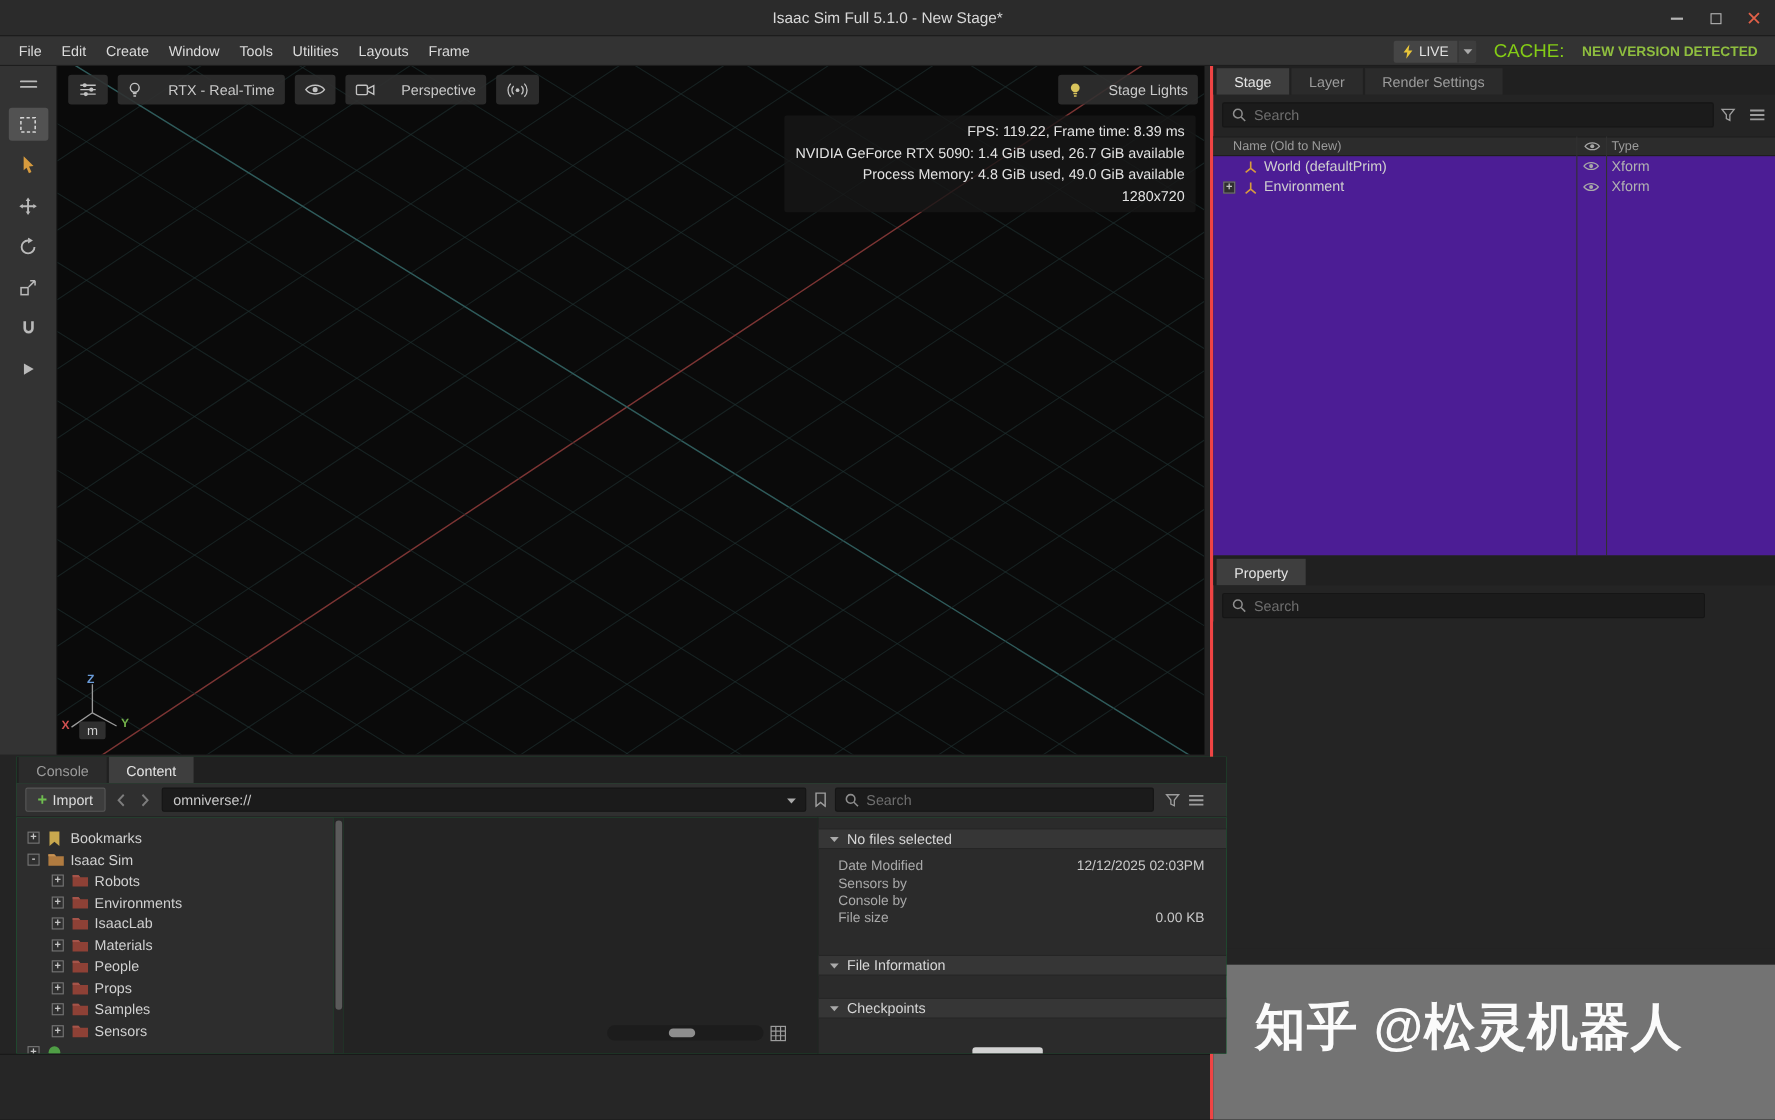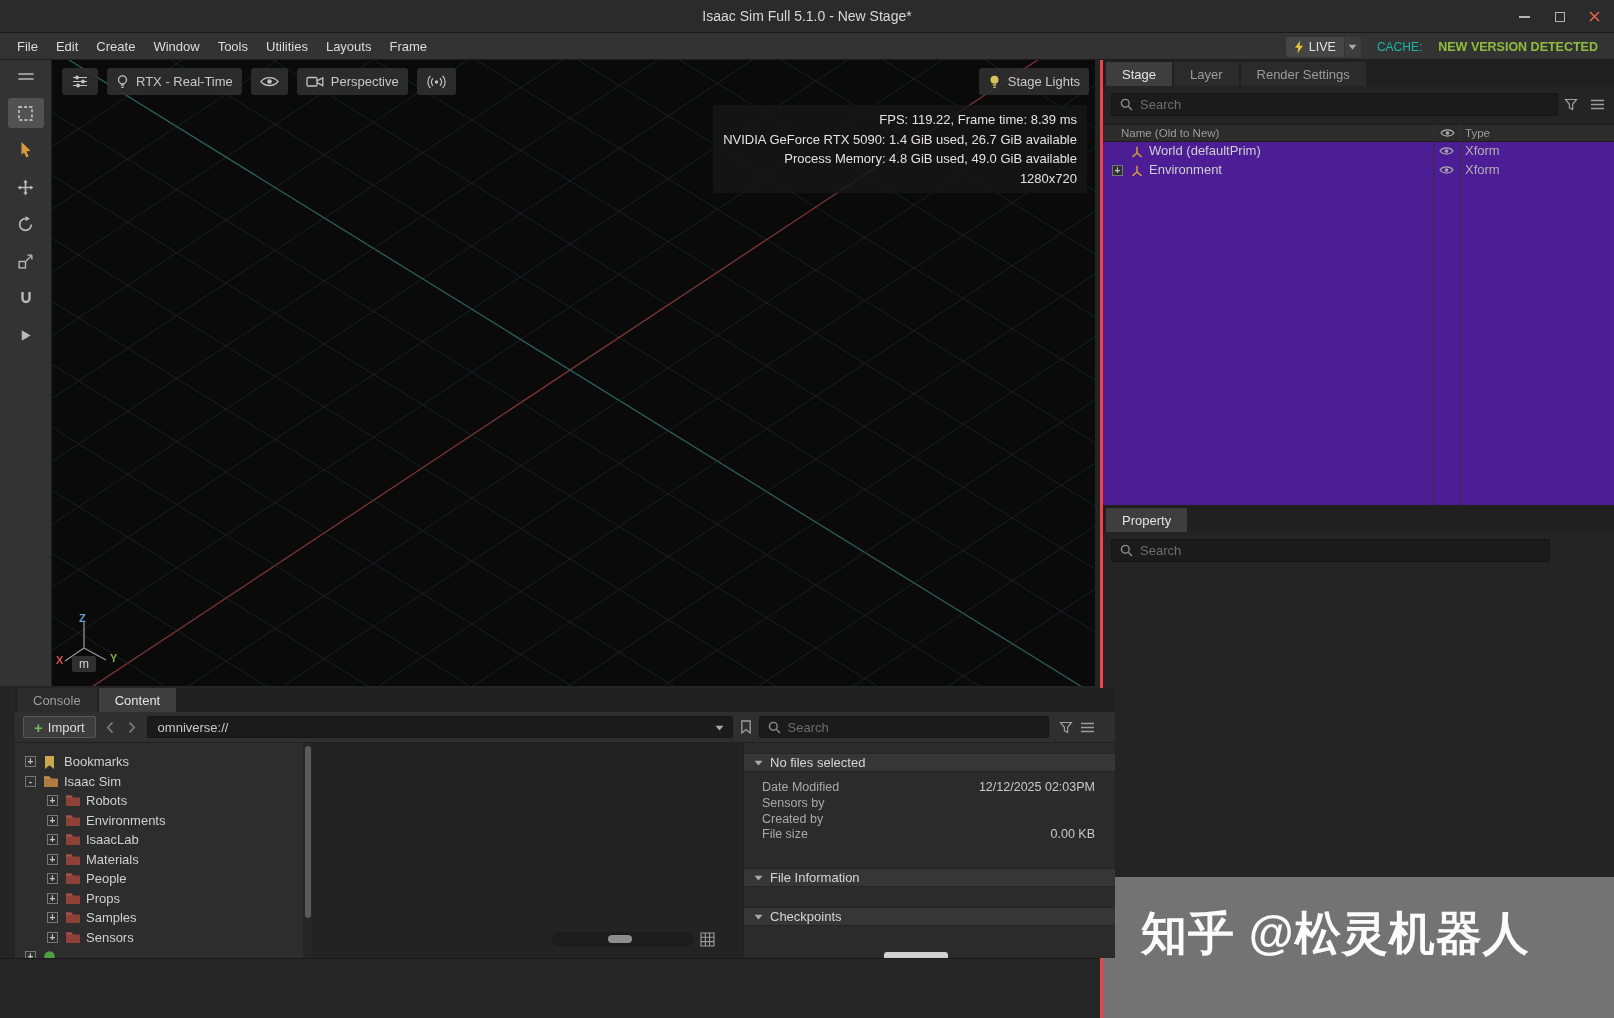--- a/index.html
+++ b/index.html
@@ -21,36 +21,36 @@
 .menubar{position:absolute;left:0;top:33px;width:100%;height:27px;background:#333;
          display:flex;align-items:center;border-bottom:1px solid #1d1d1d}
 .menu-items{display:flex;padding-left:8px}
 .menu-item{padding:0 9px;color:#dcdcdc}
 .menu-right{position:absolute;right:16px;top:0;height:27px;display:flex;align-items:center;gap:16px}
 .live-pill{display:flex;align-items:center;height:20px;background:#454545;border-radius:2px;overflow:hidden}
 .live-main{display:flex;align-items:center;gap:5px;padding:0 8px;height:100%}
 .live-label{color:#e2e2e2;font-size:12.5px}
 .live-caret{display:flex;align-items:center;justify-content:center;width:17px;height:100%;
             border-left:1px solid #333;background:#3d3d3d}
-.cache-label{color:#14b8a6;font-size:12px}
+.cache-label{color:#84cc16;font-size:17px}
 .newver-label{color:#8fbe3f;font-size:12.5px;font-weight:bold}
 
 
 .left-toolbar{position:absolute;left:0;top:60px;width:52px;height:626px;background:#333;
               border-right:1px solid #1d1d1d;display:flex;flex-direction:column;align-items:center;padding-top:6px}
 .tool-btn{width:36px;height:30px;display:flex;align-items:center;justify-content:center;border-radius:3px;margin-bottom:7px}
 .tool-btn.selected{background:#525252}
 .tool-btn:first-child{height:22px;margin-bottom:10px}
 
 
 .viewport{position:absolute;left:52px;top:60px;width:1043px;height:626px;background:#0a0a0a;overflow:hidden}
 #grid-svg{position:absolute;left:0;top:0}
 .vp-toolbar{position:absolute;left:10px;top:8px;right:6px;height:27px;display:flex;align-items:center;gap:9px}
 .vp-btn{height:27px;min-width:32px;padding:0 9px;background:rgba(48,48,48,.88);border-radius:3px;
-        display:flex;align-items:center;justify-content:center;gap:7px}
+        display:flex;align-items:center;justify-content:center;gap:24px}
 .vp-label{font-size:13px;color:#c9c9c9}
 .vp-spacer{flex:1}
 .vp-stats{position:absolute;right:8px;top:45px;background:rgba(22,22,22,.8);border-radius:2px;
           padding:5px 10px;text-align:right;font-size:13px;line-height:19.5px;color:#e3e3e3}
 .gizmo{position:absolute;left:2px;top:552px;width:80px;height:60px}
 .gz-label{position:absolute;font-size:11px;font-weight:bold}
 .gz-x{color:#d05050}.gz-y{color:#74b24a}.gz-z{color:#6a9bd8}
 .unit-box{position:absolute;left:20px;top:596px;background:#2f2f2f;color:#cfcfcf;
           font-size:12px;padding:1px 7px;border-radius:2px}
 
@@ -629,21 +629,21 @@
         <div class="dt-fields" id="dt-fields">
             <div class="dt-row">
               <span class="dt-label">Date Modified</span>
               <span class="dt-value">12/12/2025 02:03PM</span>
             </div>
             <div class="dt-row">
               <span class="dt-label">Sensors by</span>
               <span class="dt-value"></span>
             </div>
             <div class="dt-row">
-              <span class="dt-label">Created by</span>
+              <span class="dt-label">Console by</span>
               <span class="dt-value"></span>
             </div>
             <div class="dt-row">
               <span class="dt-label">File size</span>
               <span class="dt-value">0.00 KB</span>
             </div>
           </div>
         <div id="dt-sections">
             <div class="dt-header dt-sec">
               <span class="ic">

